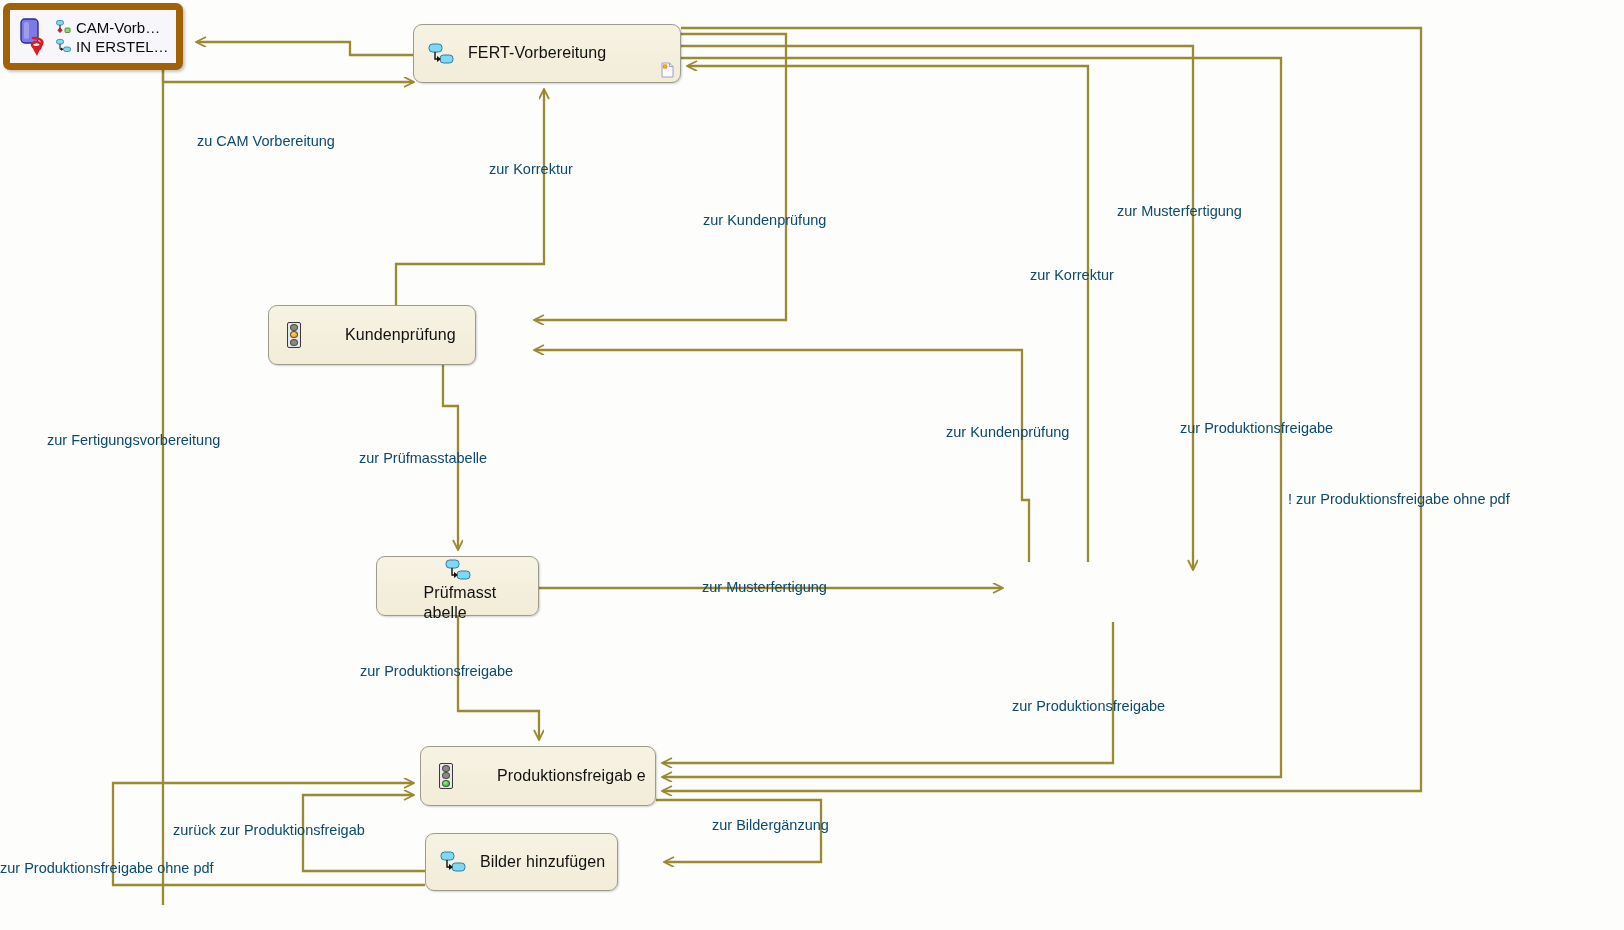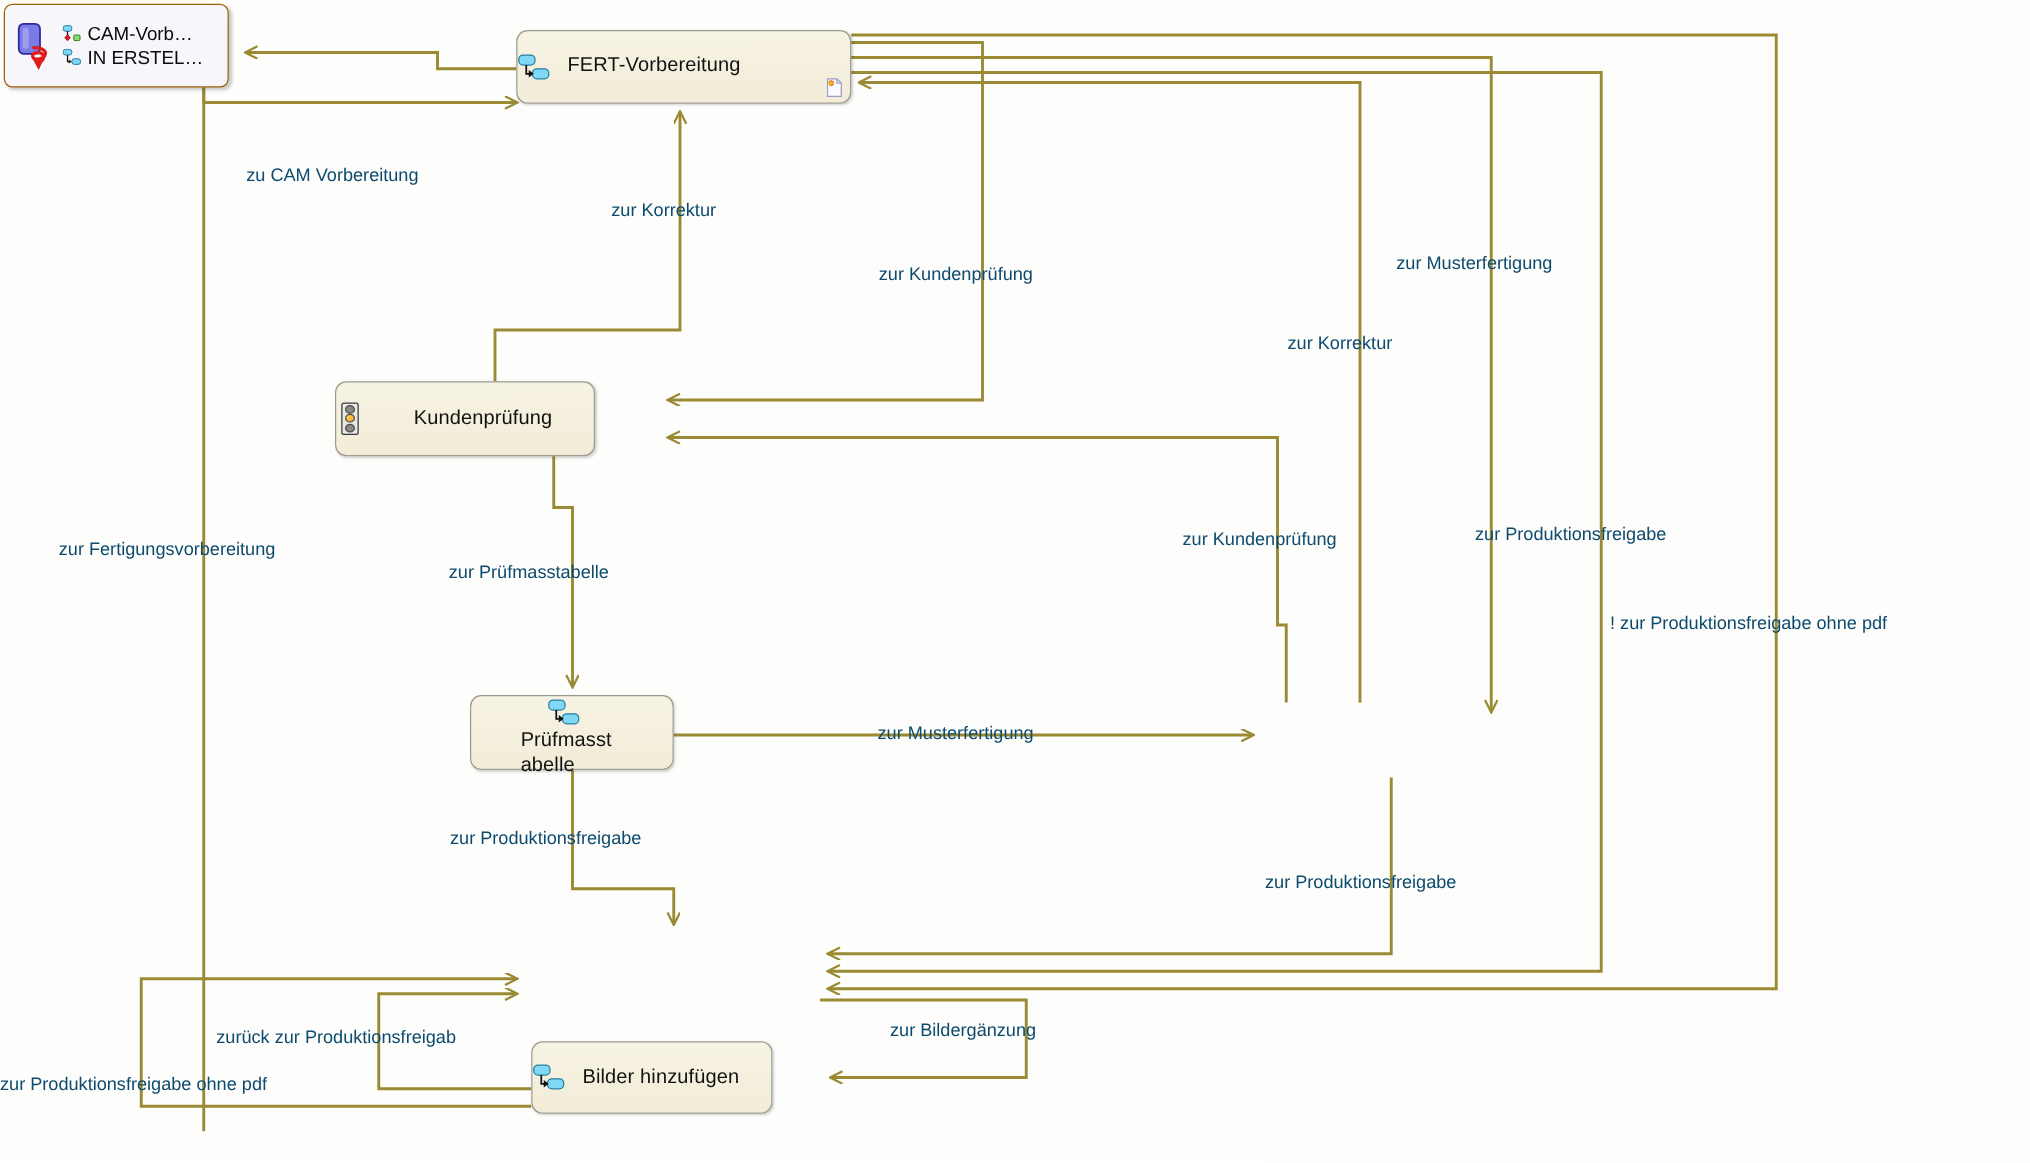--- a/index.html
+++ b/index.html
@@ -24,20 +24,21 @@
   }
   .node {
     position: absolute;
     box-sizing: border-box;
     background: linear-gradient(to bottom, #f7f3e3 0%, #f2ecd8 100%);
     border: 1px solid #9b9b8e;
     border-radius: 9px;
     box-shadow: 1px 1px 2px rgba(0,0,0,0.18);
     display: flex;
     align-items: center;
+    padding-left: 14px;
   }
   .node .node-icon {
     flex: 0 0 auto;
     width: 26px;
     height: 26px;
     position: relative;
     margin-right: 14px;
   }
   .node .node-label {
     font-size: 16px;
@@ -83,21 +84,21 @@
   .ic-light i.on-amber { background: radial-gradient(circle at 35% 32%, #ffd452, #f0960a); }
   .ic-light i.on-green { background: radial-gradient(circle at 35% 32%, #8dff7a, #17b012); }
 
   
   #tooltip {
     position: absolute;
     left: 3px; top: 3px;
     width: 180px;
     height: 67px;
     background: #f7f6fa;
-    border: 1px solid #a16207;
+    border: 7px solid #a16207;
     border-radius: 7px;
     box-shadow: 2px 2px 3px rgba(0,0,0,0.22);
     display: flex;
     align-items: center;
     padding-left: 8px;
     box-sizing: border-box;
     z-index: 40;
   }
   #tooltip .tt-badge { width: 34px; height: 40px; flex: 0 0 auto; }
   #tooltip .tt-lines {
@@ -232,20 +233,30 @@
         <rect x="1" y="3" width="13" height="8" rx="3.5" fill="#7fd8f5" stroke="#2a7fa0" stroke-width="1"></rect>
         <rect x="12" y="14" width="13" height="8" rx="3.5" fill="#7fd8f5" stroke="#2a7fa0" stroke-width="1"></rect>
         <path d="M7,11 L7,18 L11,18" fill="none" stroke="#111" stroke-width="1.4"></path>
         <path d="M9,15 L13,18 L9,21 Z" fill="#111"></path>
       </svg>
     </span>
     <span class="node-label" style="max-width:82px;">Prüfmasst abelle</span>
   </div>
 
 
+  <div class="node" style="left:420px; top:746px; width:236px; height:60px;">
+    <span class="node-icon">
+      <span class="ic-light">
+        <i></i>
+        <i></i>
+        <i class="on-green"></i>
+      </span>
+    </span>
+    <span class="node-label" style="max-width:165px; margin-left:22px;">Produktionsfreigab e</span>
+  </div>
 
   <div class="node" style="left:425px; top:833px; width:193px; height:58px;">
     <span class="node-icon">
       <svg class="ic-activity" viewBox="0 0 26 26">
         <rect x="1" y="3" width="13" height="8" rx="3.5" fill="#7fd8f5" stroke="#2a7fa0" stroke-width="1"></rect>
         <rect x="12" y="14" width="13" height="8" rx="3.5" fill="#7fd8f5" stroke="#2a7fa0" stroke-width="1"></rect>
         <path d="M7,11 L7,18 L11,18" fill="none" stroke="#111" stroke-width="1.4"></path>
         <path d="M9,15 L13,18 L9,21 Z" fill="#111"></path>
       </svg>
     </span>

